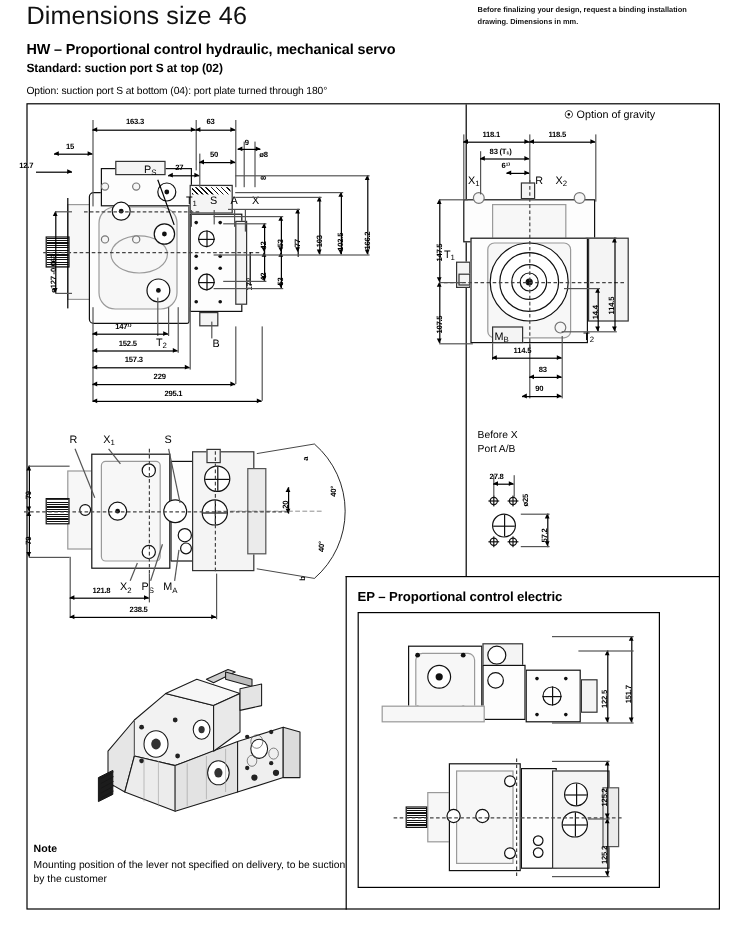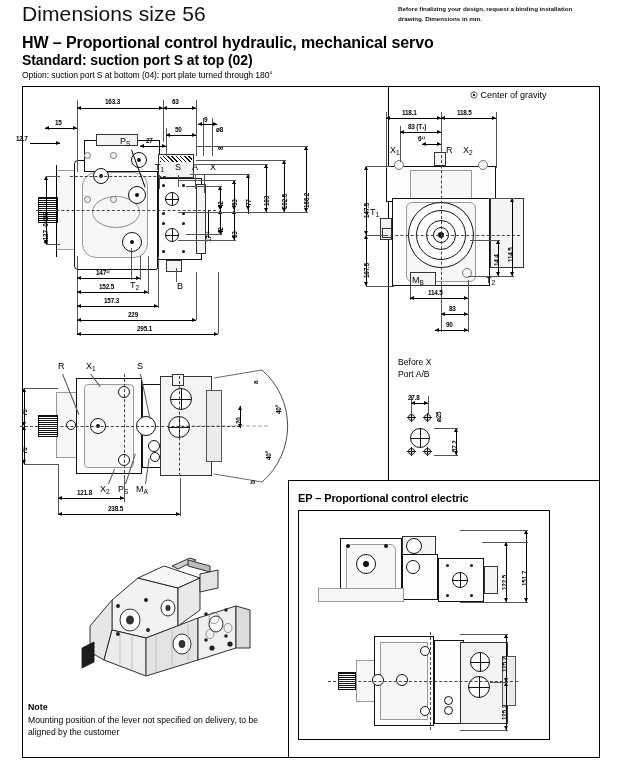--- a/index.html
+++ b/index.html
@@ -6,22 +6,22 @@
   body{
     width:622px;height:780px;position:relative;overflow:hidden;
     font-family:"Liberation Sans","DejaVu Sans",sans-serif;
     color:#000;
   }
   .abs{position:absolute;}
 
   
   #page-title{left:22px;top:2px;font-size:21px;font-weight:400;letter-spacing:.1px;color:#111;}
   #header-note{left:398px;top:4px;width:200px;font-size:6.2px;line-height:1.55;font-weight:700;color:#111;}
-  #subtitle-hw{left:22px;top:34px;font-size:16px;font-weight:700;letter-spacing:-.1px;}
-  #standard-line{left:22px;top:52px;font-size:14px;font-weight:700;letter-spacing:-.1px;}
+  #subtitle-hw{left:22px;top:34px;font-size:12px;font-weight:700;letter-spacing:-.1px;}
+  #standard-line{left:22px;top:52px;font-size:10px;font-weight:700;letter-spacing:-.1px;}
   #option-line{left:22px;top:70px;font-size:8.6px;font-weight:400;letter-spacing:-.1px;}
 
   
   #hw-frame{left:22px;top:86px;width:578px;height:672px;border:1px solid #000;box-sizing:border-box;}
   #cog-legend{left:470px;top:90px;font-size:9px;}
   #cog-legend .sym{font-family:"DejaVu Sans",sans-serif;font-size:8px;}
 
   
   .dim{font-size:6.4px;font-weight:700;color:#000;white-space:nowrap;line-height:1;letter-spacing:-.2px;}
   .dim.v{transform-origin:0 0;transform:rotate(-90deg);}
@@ -60,31 +60,31 @@
   
   #detail-x-cap{left:398px;top:356px;font-size:8.6px;line-height:1.45;}
   #ep-title{left:298px;top:492px;font-size:11px;font-weight:700;letter-spacing:-.1px;}
   #ep-frame{left:298px;top:510px;width:252px;height:230px;border:1px solid #000;box-sizing:border-box;}
   #note-title{left:28px;top:702px;font-size:8.8px;font-weight:700;}
   #note-body{left:28px;top:714px;font-size:8.6px;line-height:1.45;width:260px;}
 </style>
 </head>
 <body>
 
-<div class="abs" id="page-title">Dimensions size 56</div>
+<div class="abs" id="page-title">Dimensions size 46</div>
 <div class="abs" id="header-note">Before finalizing your design, request a binding installation drawing. Dimensions in mm.</div>
 <div class="abs" id="subtitle-hw">HW – Proportional control hydraulic, mechanical servo</div>
 <div class="abs" id="standard-line">Standard: suction port S at top (02)</div>
 <div class="abs" id="option-line">Option: suction port S at bottom (04): port plate turned through 180°</div>
 
 <div class="abs" id="hw-frame"></div>
 
 <div class="abs" id="cog-legend">
   <span class="sym">⦿</span>
-  <span>Center of gravity</span>
+  <span>Option of gravity</span>
 </div>
 
 <div class="abs vline" style="left:288px;top:480px;height:278px;"></div>
 <div class="abs hline" style="left:288px;top:480px;width:312px;"></div>
 <div class="abs vline" style="left:388px;top:87px;height:393px;"></div>
 
 <div class="abs" style="left:0;top:0;width:360px;height:350px;">
 
   <div class="abs ghost" style="left:56px;top:170px;width:20px;height:80px;"></div>
   <div class="abs shaft" style="left:38px;top:197px;width:20px;height:26px;"></div>
@@ -672,13 +672,13 @@
     </g>
 
     <g stroke="#9b9b9b" stroke-width="0.5" fill="none">
       <path d="M60 84 L60 120 M72 86 L72 124 M96 88 L96 124 M112 82 L112 118 M128 76 L128 112"></path>
       <path d="M52 52 L52 82 M86 90 L86 128"></path>
     </g>
   </svg>
 </div>
 
 <div class="abs" id="note-title">Note</div>
-<div class="abs" id="note-body">Mounting position of the lever not specified on delivery, to be aligned by the customer</div>
+<div class="abs" id="note-body">Mounting position of the lever not specified on delivery, to be suction by the customer</div>
 
 </body></html>

